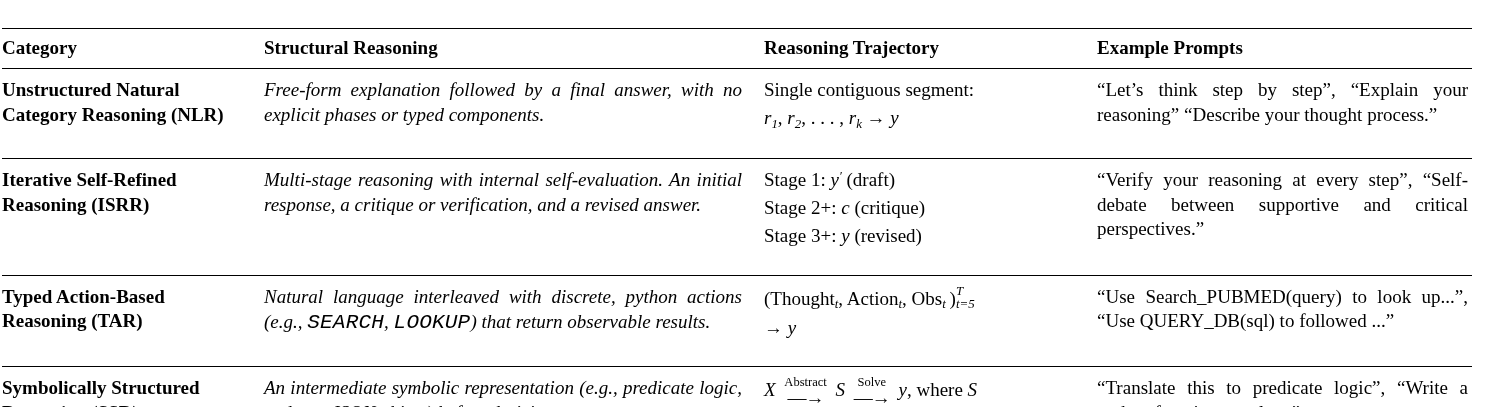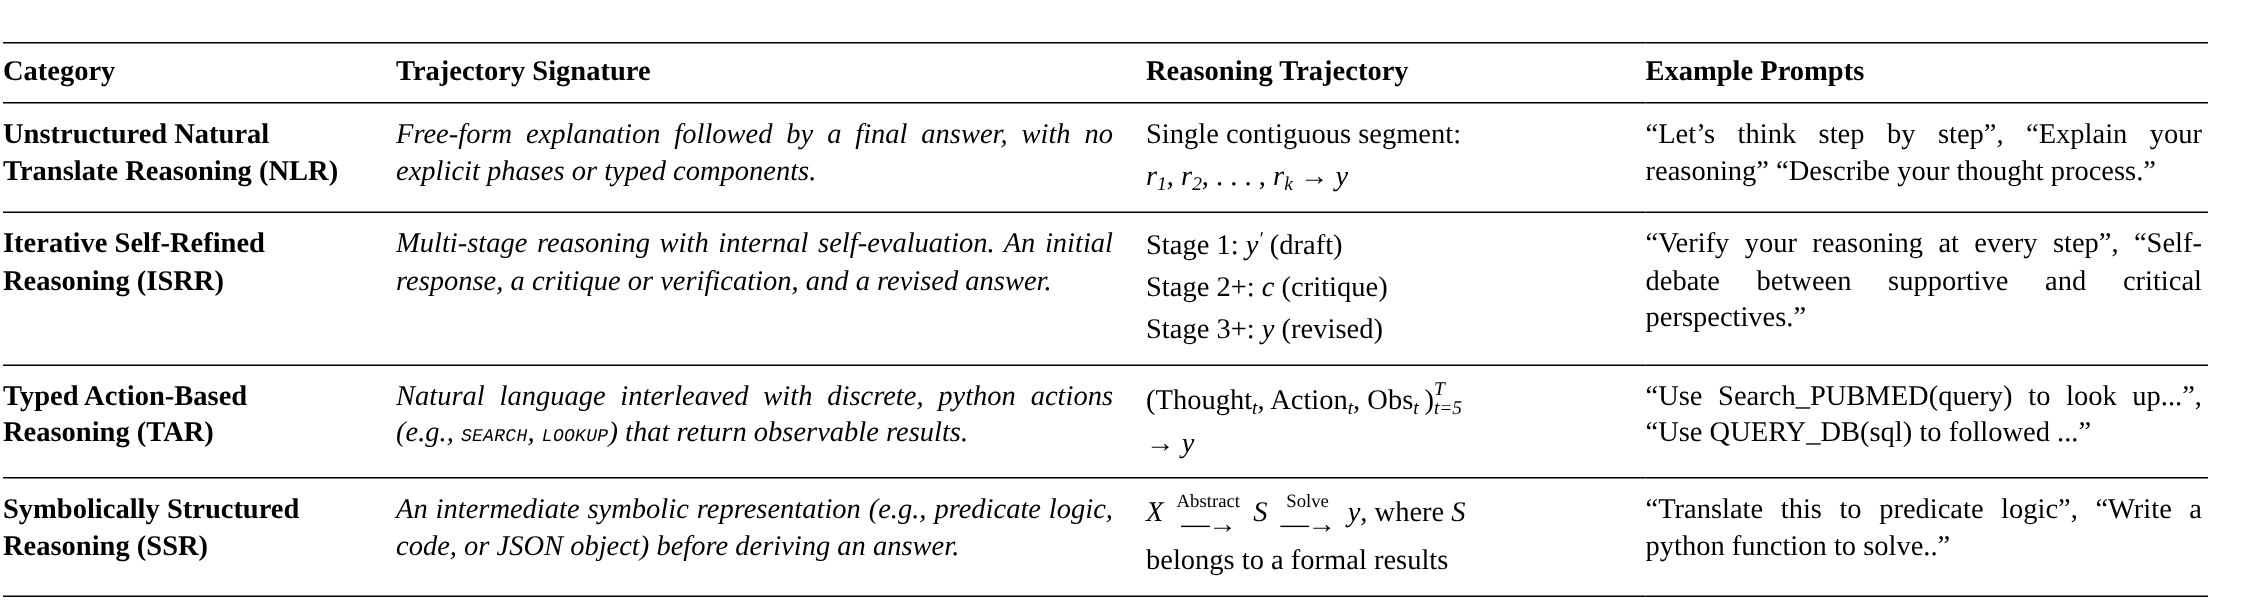--- a/index.html
+++ b/index.html
@@ -39,21 +39,21 @@
     vertical-align: bottom;
     border-bottom: 1.6px solid #000;
   }
   thead tr.toprule th {
     border-top: 1.6px solid #000;
     padding-top: 8px;
   }
   tbody td {
     font-size: 19px;
     vertical-align: top;
-    padding: 9px 22px 10px 0;
+    padding: 9px 22px 26px 0;
     line-height: 1.30;
     border-bottom: 1px solid #000;
   }
   tbody tr:last-child td {
     border-bottom: 1.6px solid #000;
   }
   td.cat {
     font-weight: bold;
     padding-right: 16px;
   }
@@ -66,21 +66,21 @@
   td.traj {
     padding-right: 18px;
   }
   td.ex {
     text-align: justify;
     text-justify: inter-word;
     hyphens: auto;
     padding-right: 4px;
   }
   .mi { font-style: italic; font-family: "Liberation Serif", serif; }
-  .mono { font-family: "Liberation Mono", monospace; font-size: 12px; letter-spacing: .2px; }
+  .mono { font-family: "Liberation Mono", monospace; font-size: 21px; letter-spacing: .2px; }
   .sub { font-size: 0.68em; vertical-align: -0.28em; }
   .sup { font-size: 0.68em; vertical-align: 0.50em; }
   .subsup { display: inline-block; vertical-align: -0.30em; font-size: 0.68em; line-height: 1.0; text-align: left; }
   .subsup span { display: block; }
   .subsup .up { margin-bottom: 0.05em; }
   .traj-line { white-space: nowrap; margin-bottom: 3px; }
   .traj-line:last-child { margin-bottom: 0; }
   .arrow { font-family: "Liberation Serif", serif; }
   .labarrow {
     display: inline-block;
@@ -110,31 +110,31 @@
   <table class="papertable">
     <colgroup>
       <col class="c1">
         <col class="c2">
         <col class="c3">
         <col class="c4">
     </colgroup>
     <thead>
       <tr class="toprule">
         <th>Category</th>
-        <th>Trajectory Signature</th>
+        <th>Structural Reasoning</th>
         <th>Reasoning Trajectory</th>
         <th>Example Prompts</th>
       </tr>
     </thead>
     <tbody>
 
       <tr>
         <td class="cat">
           <div>Unstructured Natural</div>
-          <div>Translate Reasoning (NLR)</div>
+          <div>Category Reasoning (NLR)</div>
         </td>
         <td class="desc">Free-form explanation followed by a final answer, with no explicit phases or typed components.</td>
         <td class="traj">
           <div class="traj-line">Single contiguous segment:</div>
           <div class="traj-line">
             <span class="mi">r</span><span class="sub mi">1</span>,&nbsp;<span class="mi">r</span><span class="sub mi">2</span>,&nbsp;.&nbsp;.&nbsp;.&nbsp;,&nbsp;<span class="mi">r</span><span class="sub mi">k</span>&nbsp;<span class="arrow">→</span>&nbsp;<span class="mi">y</span>
           </div>
         </td>
         <td class="ex">“Let’s think step by step”, “Explain your reasoning” “Describe your thought process.”</td>
       </tr>

